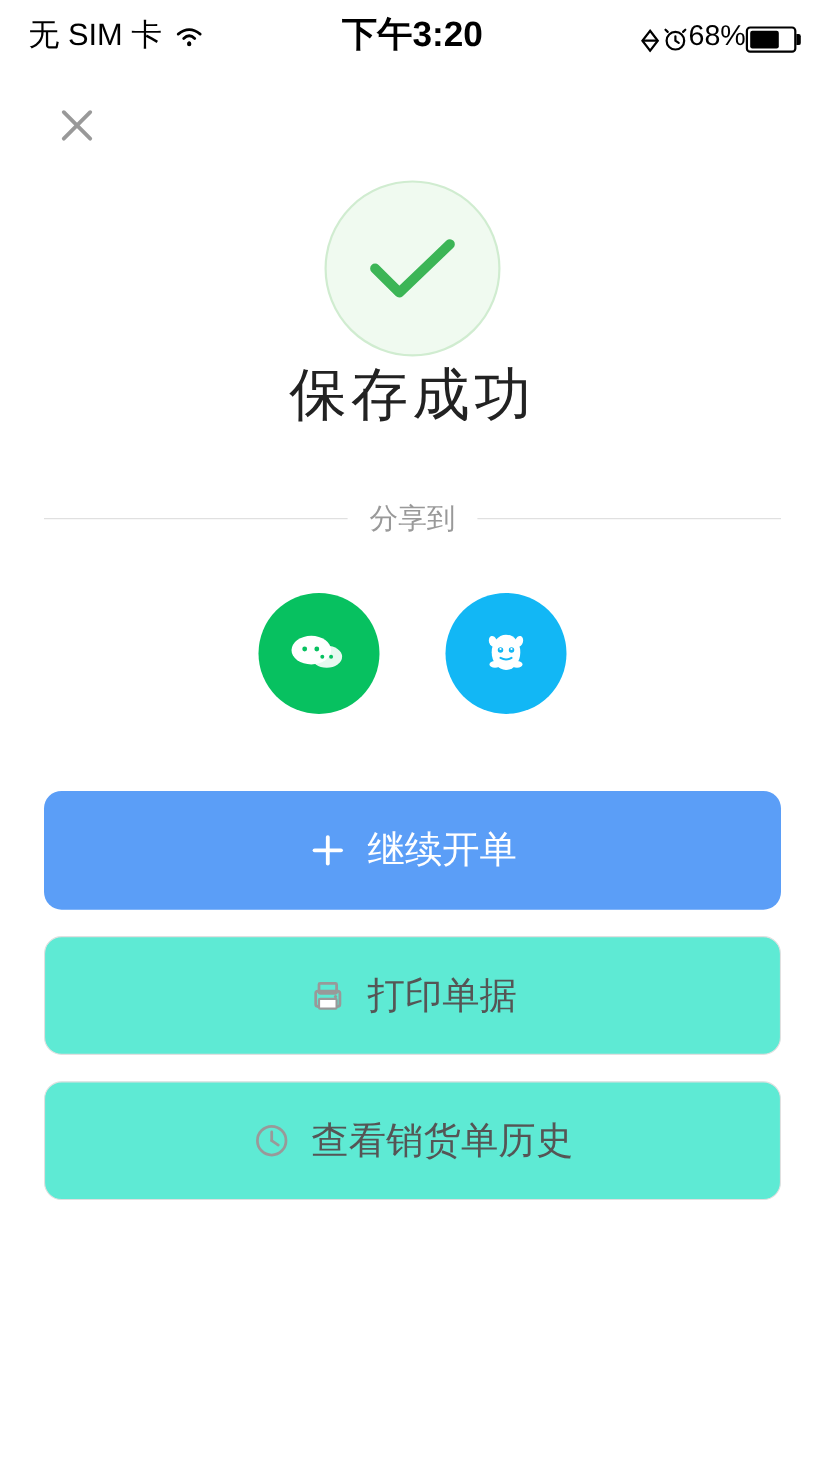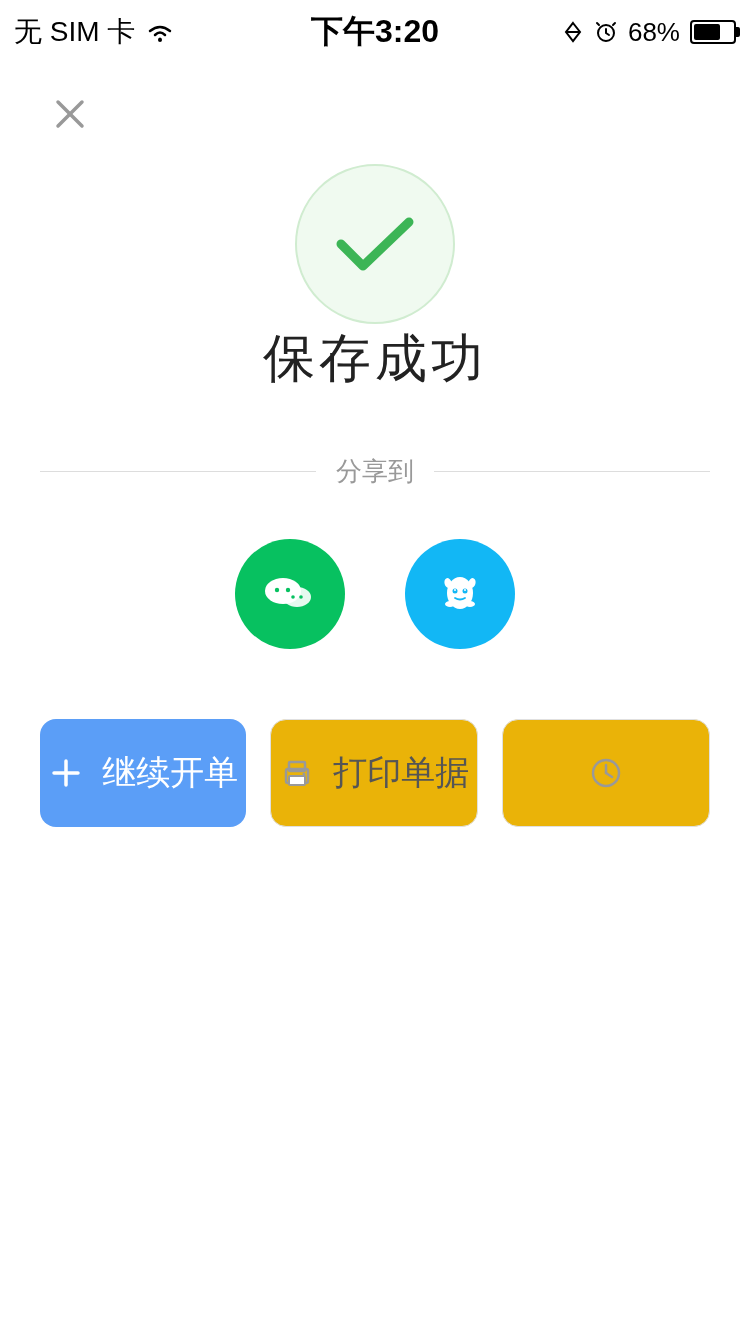--- a/index.html
+++ b/index.html
@@ -15,21 +15,21 @@
     }
 
     
     .status-bar {
       width: 100%;
       height: 64px;
       background: #ffffff;
       display: flex;
       align-items: center;
       justify-content: space-between;
-      padding: 0 14px;
+      padding: 0 26px;
       flex-shrink: 0;
     }
 
     .status-left {
       display: flex;
       align-items: center;
       gap: 10px;
       font-size: 28px;
       font-weight: 500;
       color: #000;
@@ -39,22 +39,21 @@
       font-size: 32px;
       font-weight: 600;
       color: #000000;
       position: absolute;
       left: 50%;
       transform: translateX(-50%);
     }
 
     .status-right {
       display: flex;
-      align-items: center;
-      gap: 10px;
+      align-items: flex-end;
       font-size: 26px;
       color: #000;
     }
 
     .battery-bar {
       width: 46px;
       height: 24px;
       border: 2px solid #000;
       border-radius: 4px;
       position: relative;
@@ -184,30 +183,30 @@
 
     .share-icon-qq {
       background: #12b7f5;
     }
 
     
     .action-buttons {
       width: 100%;
       margin-top: 70px;
       display: flex;
-      flex-direction: row;
+      flex-direction: column;
       gap: 24px;
     }
 
     .action-btn {
       width: 100%;
       height: 108px;
       border-radius: 16px;
       border: 1.5px solid #e0e0e0;
-      background: #eab308;
+      background: #5eead4;
       display: flex;
       align-items: center;
       justify-content: center;
       gap: 18px;
       font-size: 34px;
       color: #555;
       cursor: pointer;
     }
 
     .action-btn-primary {
@@ -330,16 +329,17 @@
       </svg>
       <span>打印单据</span>
     </button>
 
     <button class="action-btn">
       <svg width="36" height="36" viewBox="0 0 36 36" fill="none">
         <circle cx="18" cy="18" r="13" stroke="#999" stroke-width="2.5" fill="none"></circle>
         <line x1="18" y1="10" x2="18" y2="18" stroke="#999" stroke-width="2.5" stroke-linecap="round"></line>
         <line x1="18" y1="18" x2="24" y2="22" stroke="#999" stroke-width="2.5" stroke-linecap="round"></line>
       </svg>
+      <span>查看销货单历史</span>
     </button>
 
   </div>
 </div>
 
 </body></html>

